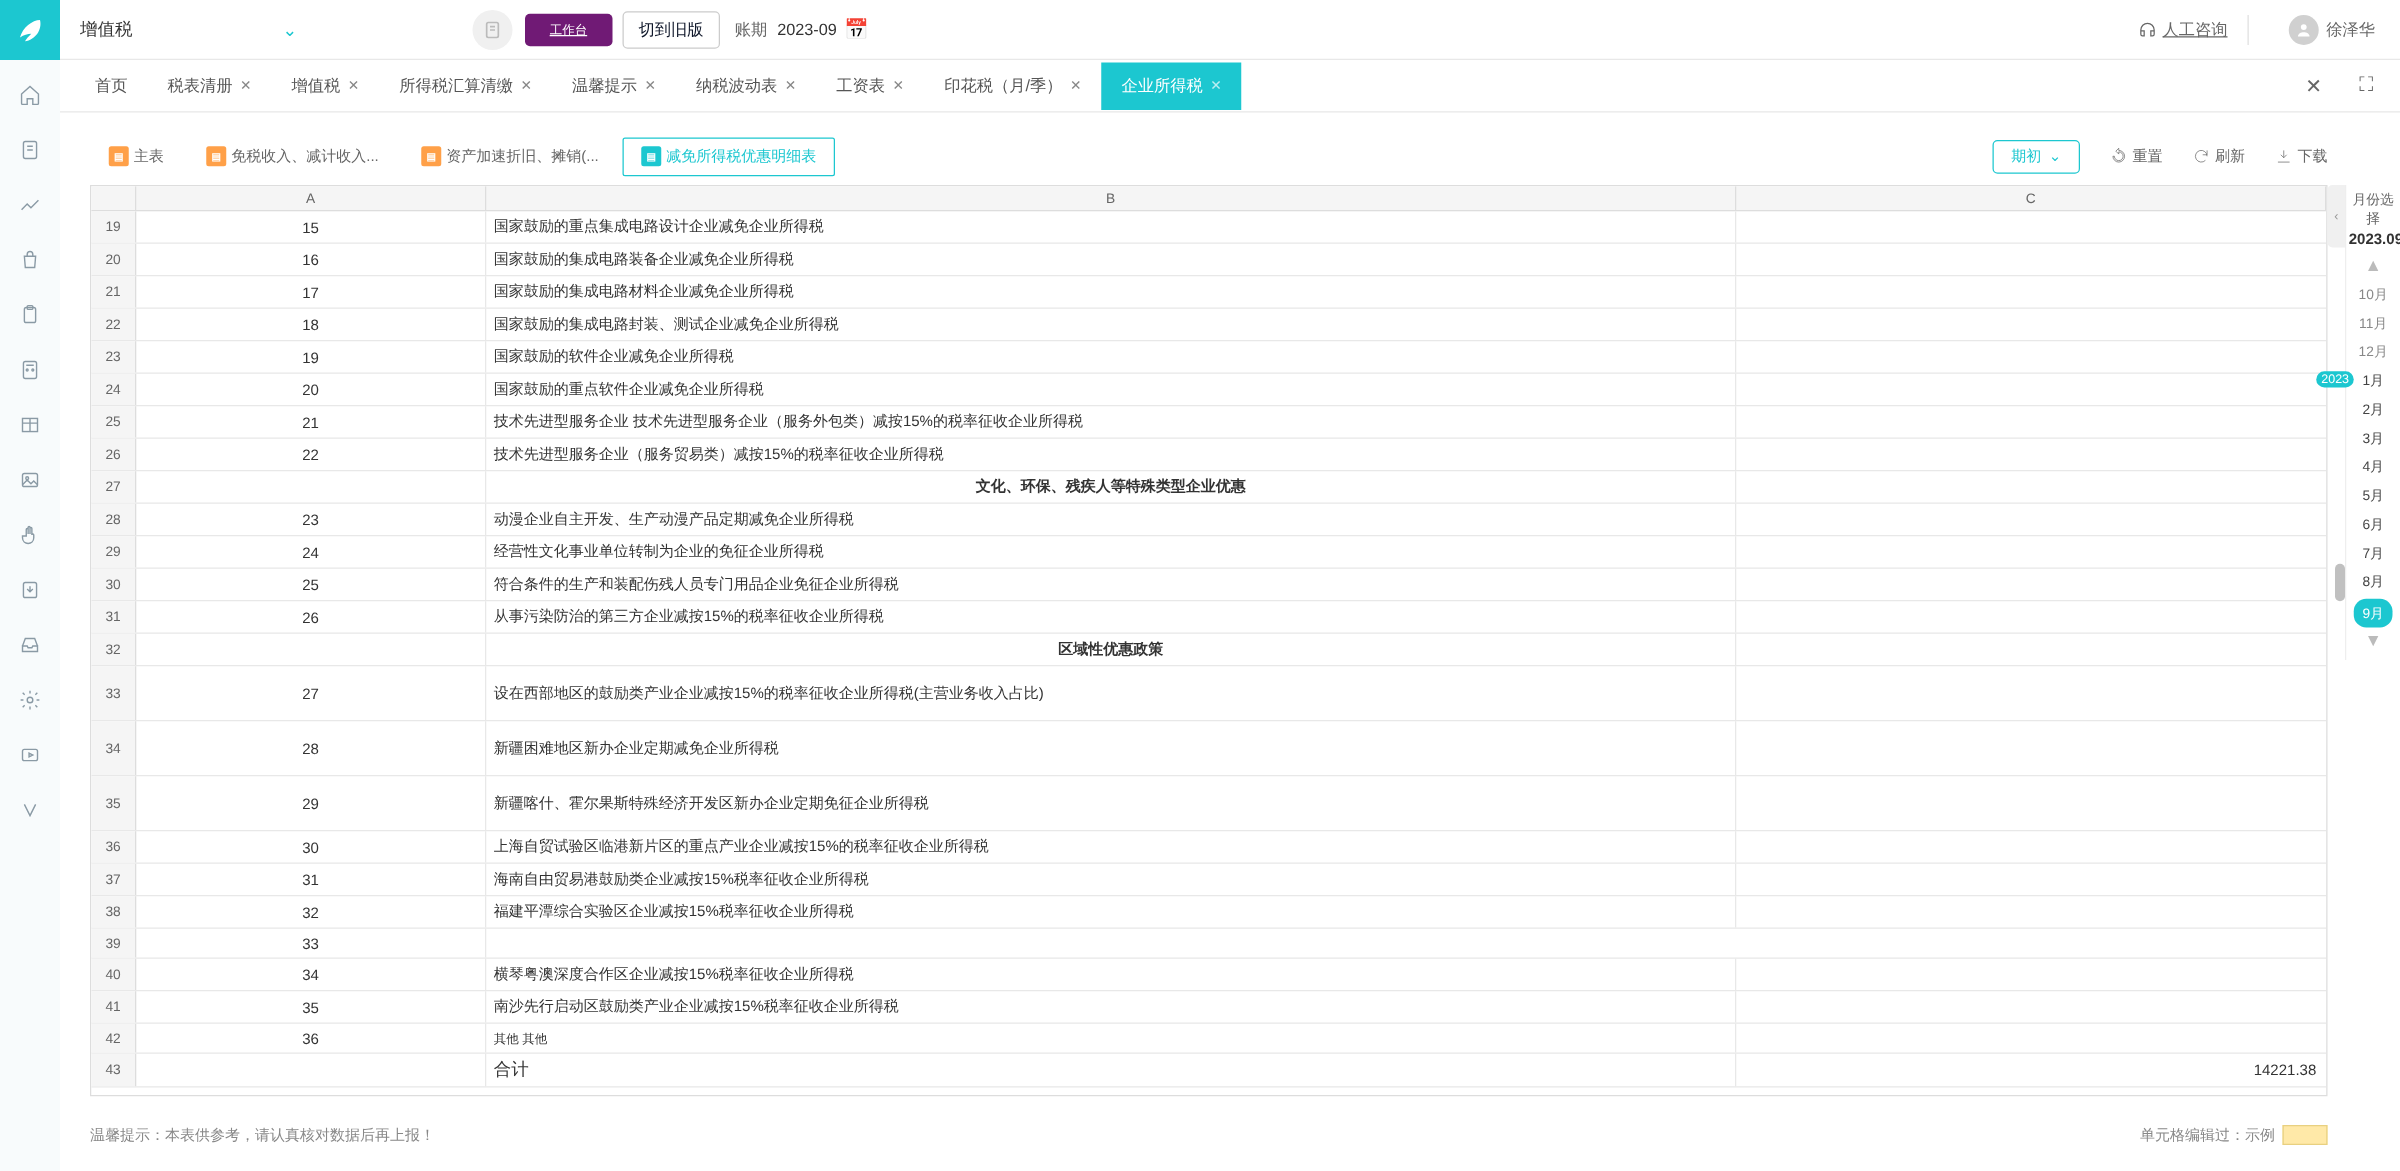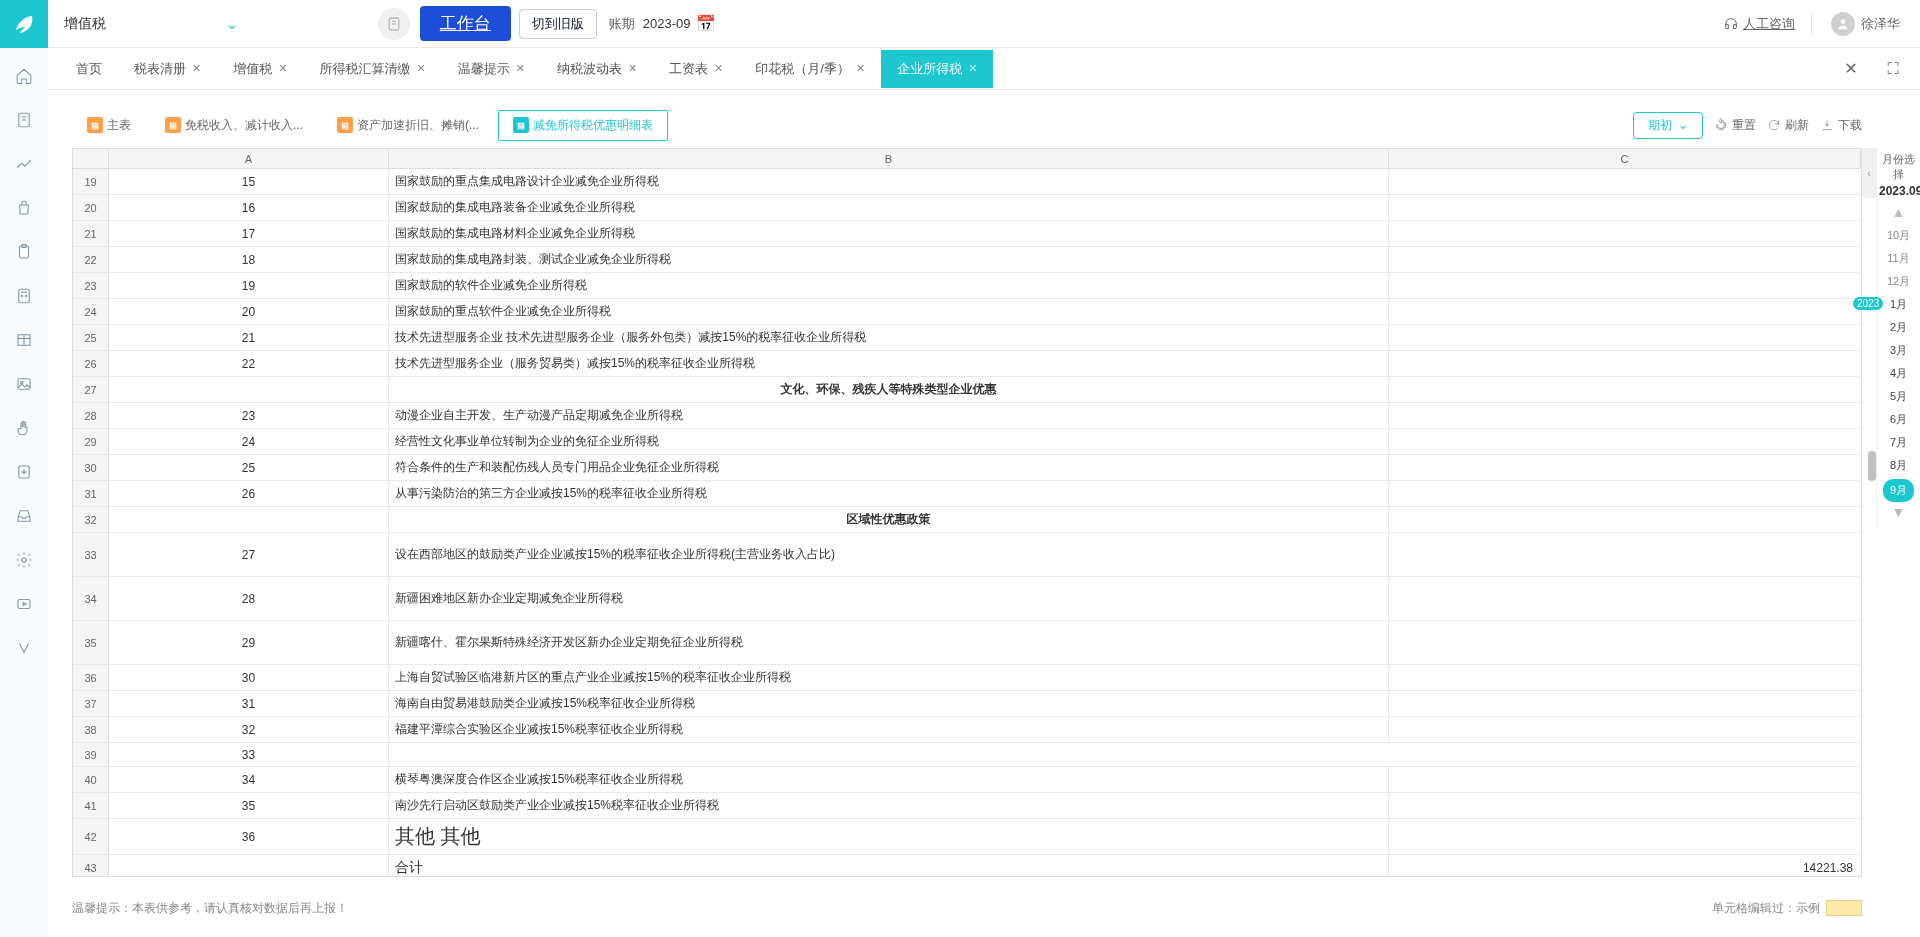--- a/index.html
+++ b/index.html
@@ -5,29 +5,29 @@
 * { margin: 0; padding: 0; box-sizing: border-box; font-family: "Microsoft YaHei", Arial, sans-serif; }
 body { background: #fff; overflow: hidden; width: 1920px; height: 937px; }
 
 
 .header { height: 48px; background: #fff; display: flex; align-items: center; border-bottom: 1px solid #e8e8e8; }
 .logo { width: 48px; height: 48px; background: #1cc7d0; display: flex; align-items: center; justify-content: center; }
 .logo svg { width: 24px; height: 24px; fill: #fff; }
 .tax-select { margin-left: 16px; display: flex; align-items: center; color: #333; font-size: 14px; cursor: pointer; padding-right: 140px; }
 .tax-select .chev { margin-left: 120px; color: #1cc7d0; }
 .doc-icon { width: 32px; height: 32px; border-radius: 50%; background: #f0f0f0; display: flex; align-items: center; justify-content: center; margin-right: 10px; }
-.btn-primary { background: #1d4ed8; color: #fff; padding: 6px 20px; border: none; border-radius: 4px; font-size: 17px; cursor: pointer; margin-right: 8px; text-decoration: underline; }
+.btn-primary { background: #701a75; color: #fff; padding: 6px 20px; border: none; border-radius: 4px; font-size: 10px; cursor: pointer; margin-right: 8px; text-decoration: underline; }
 .btn-outline { background: #fff; color: #0f172a; padding: 5px 12px; border: 1px solid #ccc; border-radius: 4px; font-size: 13px; cursor: pointer; margin-right: 12px; }
 .period-label { color: #666; font-size: 13px; margin-right: 8px; }
 .period-value { color: #333; font-size: 13px; }
 .cal-icon { color: #1cc7d0; margin-left: 6px; }
 .header-right { margin-left: auto; display: flex; align-items: center; padding-right: 20px; }
 .support { display: flex; align-items: center; color: #666; font-size: 13px; margin-right: 16px; cursor: pointer; text-decoration: underline; }
 .support svg { width: 16px; height: 16px; margin-right: 4px; stroke: #666; fill: none; }
-.user { display: flex; align-items: center; color: #666; font-size: 13px; cursor: pointer; border-left: 1px solid #e0e0e0; padding-left: 19px; }
+.user { display: flex; align-items: center; color: #666; font-size: 13px; cursor: pointer; border-left: 1px solid #e0e0e0; padding-left: 32px; }
 .avatar { width: 24px; height: 24px; border-radius: 50%; background: #d0d0d0; margin-right: 6px; display:flex; align-items:center; justify-content:center;}
 
 
 .sidebar { position: absolute; left: 0; top: 48px; width: 48px; bottom: 0; background: #f8fbfc; display: flex; flex-direction: column; align-items: center; padding-top: 12px; }
 .side-item { width: 32px; height: 32px; display: flex; align-items: center; justify-content: center; margin-bottom: 12px; cursor: pointer; border-radius: 4px; }
 .side-item svg { width: 18px; height: 18px; stroke: #8a9aa5; fill: none; stroke-width: 1.5; }
 
 
 .tabbar { position: absolute; left: 48px; right: 0; top: 48px; height: 42px; background: #fff; border-bottom: 1px solid #e8e8e8; display: flex; align-items: center; padding: 0 12px; }
 .tab { padding: 10px 16px; font-size: 13px; color: #555; cursor: pointer; display: flex; align-items: center; }
@@ -35,21 +35,21 @@
 .tab .cx { margin-left: 6px; font-size: 11px; opacity: .7; }
 .tabbar-right { margin-left: auto; display: flex; align-items: center; gap: 12px; }
 .tabbar-right .ic { width: 30px; height: 30px; display:flex; align-items:center; justify-content:center; cursor:pointer; color:#666;}
 
 
 .subtabs { position: absolute; left: 72px; right: 58px; top: 108px; height: 34px; display: flex; align-items: center; }
 .subtab { padding: 6px 14px; font-size: 12px; color: #666; cursor: pointer; display: flex; align-items: center; border: 1px solid transparent; margin-right: 4px; }
 .subtab .st-icon { width: 16px; height: 16px; background: #ffa048; border-radius: 2px; margin-right: 4px; display:flex; align-items:center; justify-content:center; color:#fff; font-size:8px; font-weight:bold;}
 .subtab.active { border: 1px solid #1cc7d0; color: #1cc7d0; border-radius: 2px; }
 .subtab.active .st-icon { background: #1cc7d0; }
-.toolbar-right { margin-left: auto; display: flex; gap: 11px; }
+.toolbar-right { margin-left: auto; display: flex; gap: 24px; }
 .dd { border: 1px solid #1cc7d0; color: #1cc7d0; padding: 4px 14px; border-radius: 4px; font-size: 12px; cursor: pointer; display:flex; align-items:center; }
 .tool-btn { color: #666; font-size: 12px; display: flex; align-items: center; cursor: pointer; }
 .tool-btn svg { width: 14px; height: 14px; margin-right: 4px; stroke: #666; fill: none; }
 
 
 .sheet { position: absolute; left: 72px; right: 58px; top: 148px; bottom: 60px; border: 1px solid #ddd; overflow: hidden; }
 .col-headers { height: 20px; display: flex; background: #f5f5f5; border-bottom: 1px solid #ddd; }
 .corner { width: 36px; border-right: 1px solid #ddd; }
 .col-h { text-align: center; font-size: 11px; color: #666; line-height: 20px; border-right: 1px solid #ddd; }
 .col-a { width: 280px; }
@@ -444,21 +444,21 @@
       </div>
       <div class="row">
     <div class="row-h">41</div>
     <div class="cell-a">35</div>
     <div class="cell-b" style="">南沙先行启动区鼓励类产业企业减按15%税率征收企业所得税</div>
     <div class="cell-c"></div>
       </div>
       <div class="row">
     <div class="row-h">42</div>
     <div class="cell-a">36</div>
-    <div class="cell-b" style="font-size:20px;">其他 其他</div>
+    <div class="cell-b" style="font-size:10px;">其他 其他</div>
     <div class="cell-c"></div>
       </div>
       <div class="row">
     <div class="row-h">43</div>
     <div class="cell-a"></div>
     <div class="cell-b" style="font-size:14px;">合计</div>
     <div class="cell-c">14221.38</div>
       </div>
     </div>
 </div>

